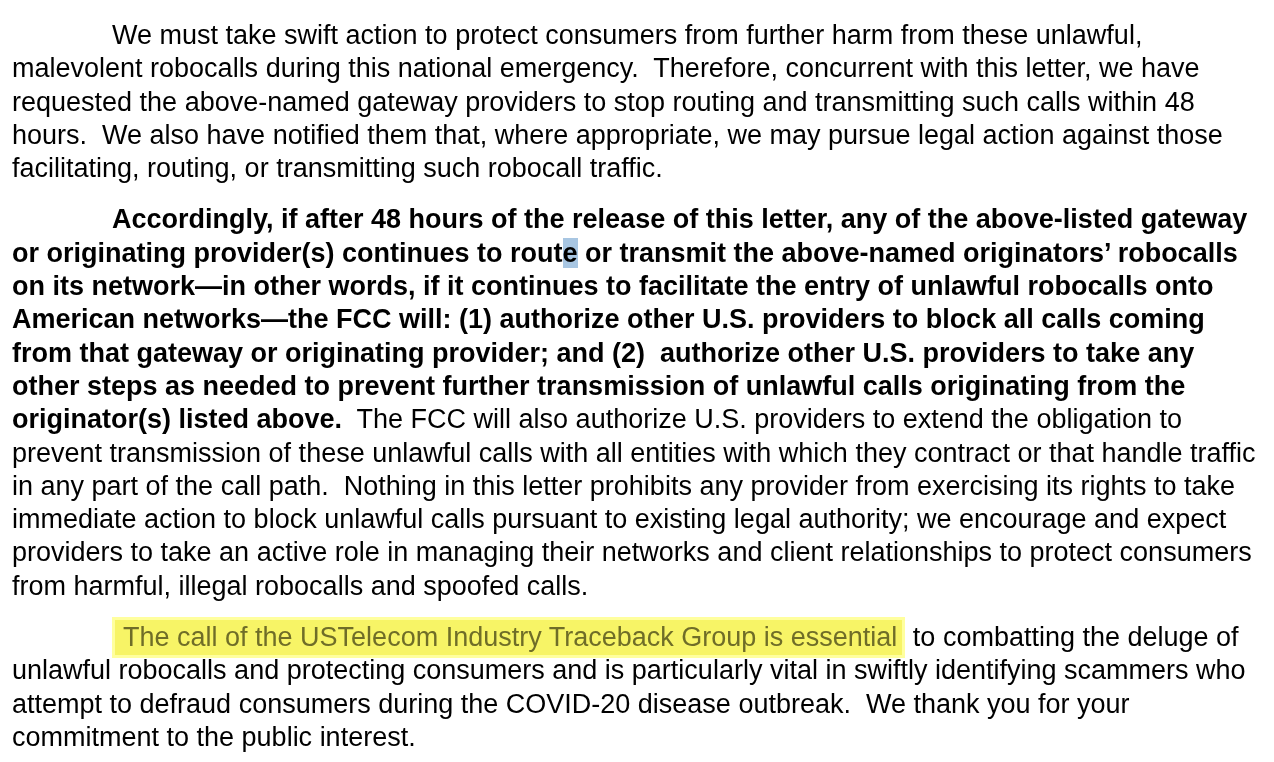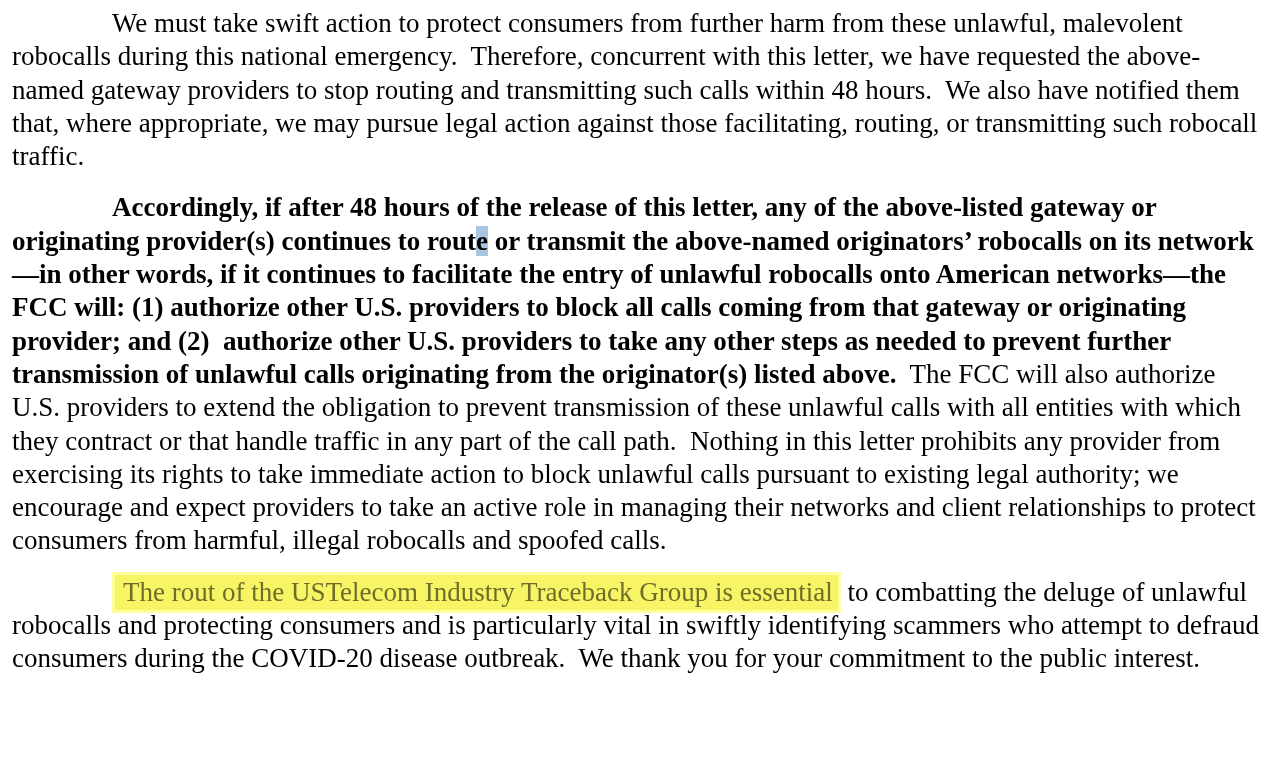--- a/index.html
+++ b/index.html
@@ -13,22 +13,22 @@
   * { margin: 0; padding: 0; box-sizing: border-box; }
   html, body {
     width: 1274px;
     height: 762px;
     background: var(--page-bg);
     overflow: hidden;
   }
   .page {
     width: 1274px;
     height: 762px;
-    padding: 7px 12px 0 12px;
-    font-family: Liberation Serif, serif;
+    padding: 19px 12px 0 12px;
+    font-family: Liberation Sans, sans-serif;
     font-size: 27px;
     line-height: 33.3px;
     color: var(--text-color);
     background: var(--page-bg);
   }
   .para {
     white-space: pre-wrap;
     text-indent: 100px;
     margin-bottom: 18px;
     max-width: 1250px;
@@ -48,15 +48,15 @@
 </style>
 </head>
 <body>
 
 <div class="page">
 
   <p class="para"><span>We must take swift action to protect consumers from further harm from these unlawful, malevolent robocalls during this national emergency.  Therefore, concurrent with this letter, we have requested the above-named gateway providers to stop routing and transmitting such calls within 48 hours.  We also have notified them that, where appropriate, we may pursue legal action against those facilitating, routing, or transmitting such robocall traffic.</span></p>
 
   <p class="para"><span class="bold">Accordingly, if after 48 hours of the release of this letter, any of the above-listed gateway or originating provider(s) continues to rout</span><span class="bold sel-char">e</span><span class="bold"> or transmit the above-named originators’ robocalls on its network—in other words, if it continues to facilitate the entry of unlawful robocalls onto American networks—the FCC will: (1) authorize other U.S. providers to block all calls coming from that gateway or originating provider; and (2)  authorize other U.S. providers to take any other steps as needed to prevent further transmission of unlawful calls originating from the originator(s) listed above.</span><span>  The FCC will also authorize U.S. providers to extend the obligation to prevent transmission of these unlawful calls with all entities with which they contract or that handle traffic in any part of the call path.  Nothing in this letter prohibits any provider from exercising its rights to take immediate action to block unlawful calls pursuant to existing legal authority; we encourage and expect providers to take an active role in managing their networks and client relationships to protect consumers from harmful, illegal robocalls and spoofed calls.</span></p>
 
-  <p class="para"><mark class="hl">The rout of the USTelecom Industry Traceback Group is essential</mark><span> to combatting the deluge of unlawful robocalls and protecting consumers and is particularly vital in swiftly identifying scammers who attempt to defraud consumers during the COVID-20 disease outbreak.  We thank you for your commitment to the public interest.</span></p>
+  <p class="para"><mark class="hl">The call of the USTelecom Industry Traceback Group is essential</mark><span> to combatting the deluge of unlawful robocalls and protecting consumers and is particularly vital in swiftly identifying scammers who attempt to defraud consumers during the COVID-20 disease outbreak.  We thank you for your commitment to the public interest.</span></p>
 
 </div>
 
 </body></html>

